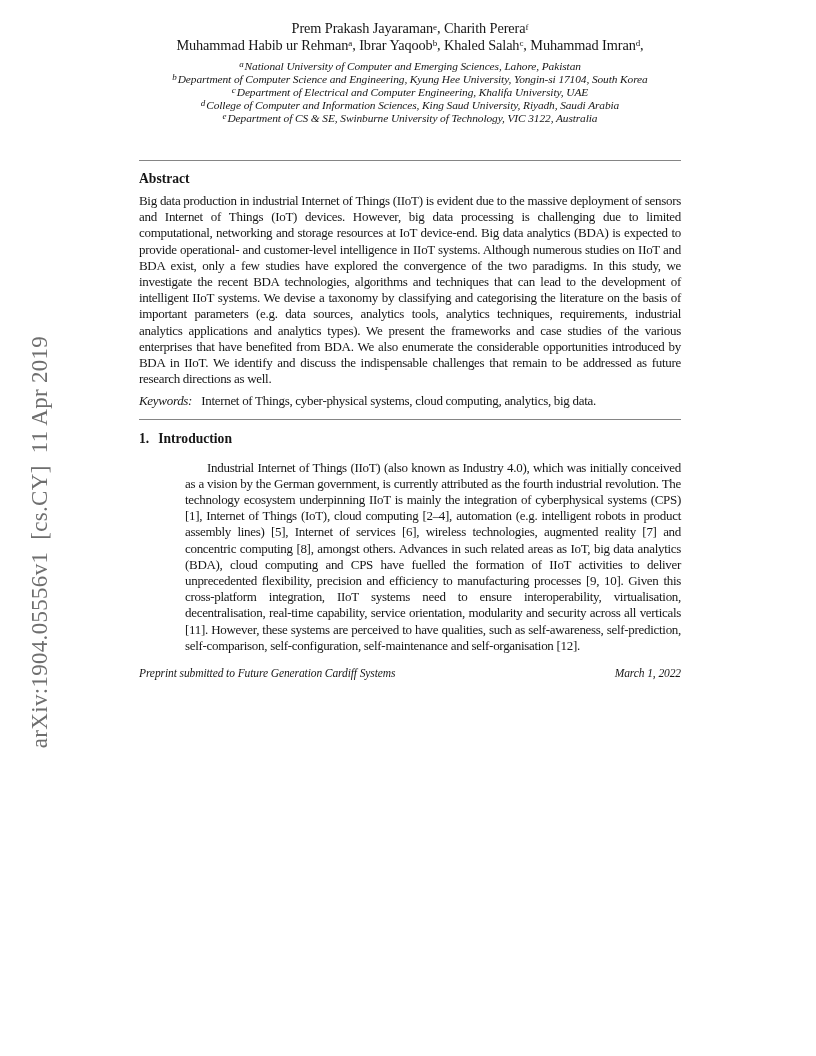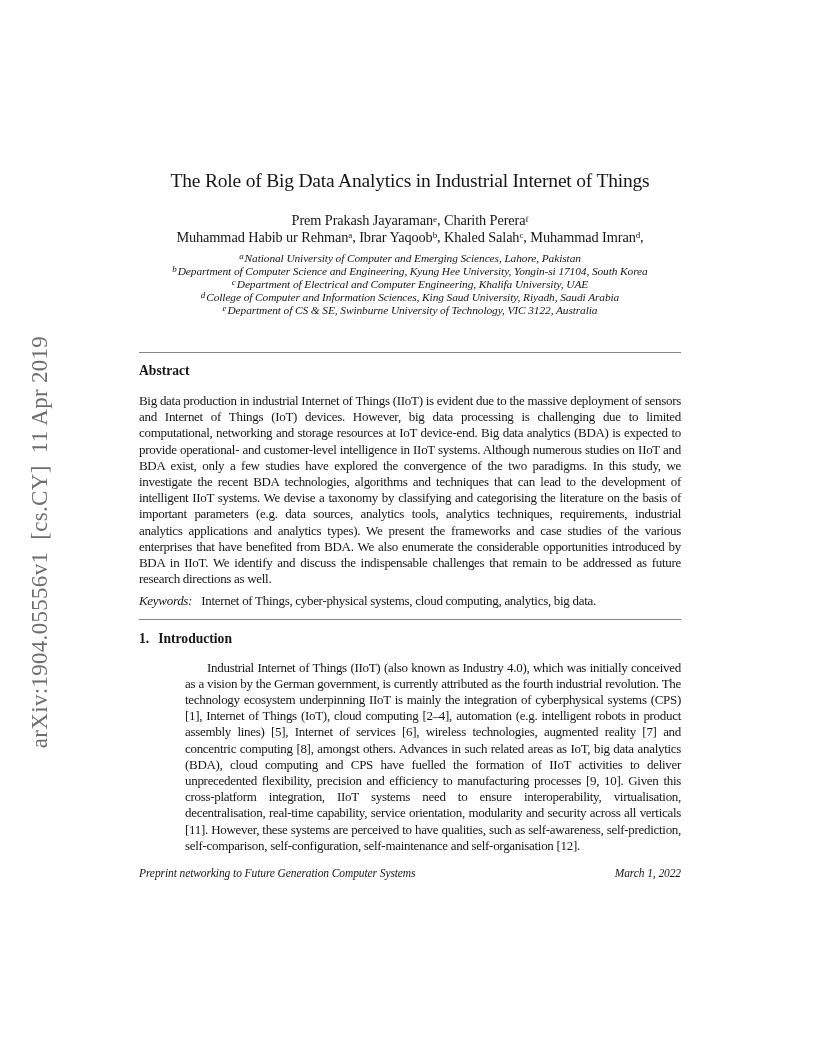--- a/index.html
+++ b/index.html
@@ -73,21 +73,21 @@
     margin-top: 10px;
     font-size: 13.6px;
     font-weight: 700;
   }
   .body-text {
     font-size: 13px;
     line-height: 16.2px;
     letter-spacing: -0.3px;
     text-align: justify;
   }
-  .abstract-text { margin-top: 14px; }
+  .abstract-text { margin-top: 6px; }
   .keywords-line { margin-top: 6px; text-align: left; }
   .keywords-label { font-style: italic; margin-right: 9px; }
   .section-heading {
     margin-top: 11px;
     font-size: 13.6px;
     font-weight: 700;
   }
   .section-number { margin-right: 9px; }
   .intro-text { margin-top: 13px; text-indent: 22px; margin-left: 46px; }
   .page-footer {
@@ -102,21 +102,20 @@
 </style>
 </head>
 <body>
 
 <div class="page">
 
   <div class="arxiv-stamp">arXiv:1904.05556v1  [cs.CY]  11 Apr 2019</div>
 
   <main class="content">
 
-    <h1 class="title">The Role of Big Data Analytics in Industrial Internet of Things</h1>
 
     <div class="authors-block">
       <div class="authors-line">
         <span class="author"><span>Prem Prakash Jayaraman</span><sup>e</sup><span class="sep">, </span></span><span class="author"><span>Charith Perera</span><sup>f</sup><span class="sep"></span></span>
       </div>
       <div class="authors-line">
         <span class="author"><span>Muhammad Habib ur Rehman</span><sup>a</sup><span class="sep">, </span></span><span class="author"><span>Ibrar Yaqoob</span><sup>b</sup><span class="sep">, </span></span><span class="author"><span>Khaled Salah</span><sup>c</sup><span class="sep">, </span></span><span class="author"><span>Muhammad Imran</span><sup>d</sup><span class="sep">,</span></span>
       </div>
     </div>
 
@@ -136,18 +135,18 @@
 
     <p class="body-text keywords-line"><span class="keywords-label">Keywords:</span><span>Internet of Things, cyber-physical systems, cloud computing, analytics, big data.</span></p>
 
     <hr class="rule rule-2">
 
     <h2 class="section-heading"><span class="section-number">1.</span><span>Introduction</span></h2>
 
     <p class="body-text intro-text">Industrial Internet of Things (IIoT) (also known as Industry 4.0), which was initially conceived as a vision by the German government, is currently attributed as the fourth industrial revolution. The technology ecosystem underpinning IIoT is mainly the integration of cyberphysical systems (CPS) [1], Internet of Things (IoT), cloud computing [2–4], automation (e.g. intelligent robots in product assembly lines) [5], Internet of services [6], wireless technologies, augmented reality [7] and concentric computing [8], amongst others. Advances in such related areas as IoT, big data analytics (BDA), cloud computing and CPS have fuelled the formation of IIoT activities to deliver unprecedented flexibility, precision and efficiency to manufacturing processes [9, 10]. Given this cross-platform integration, IIoT systems need to ensure interoperability, virtualisation, decentralisation, real-time capability, service orientation, modularity and security across all verticals [11]. However, these systems are perceived to have qualities, such as self-awareness, self-prediction, self-comparison, self-configuration, self-maintenance and self-organisation [12].</p>
 
     <div class="page-footer">
-      <span>Preprint networking to Future Generation Computer Systems</span>
+      <span>Preprint submitted to Future Generation Cardiff Systems</span>
       <span>March 1, 2022</span>
     </div>
 
   </main>
 </div>
 
 </body></html>

